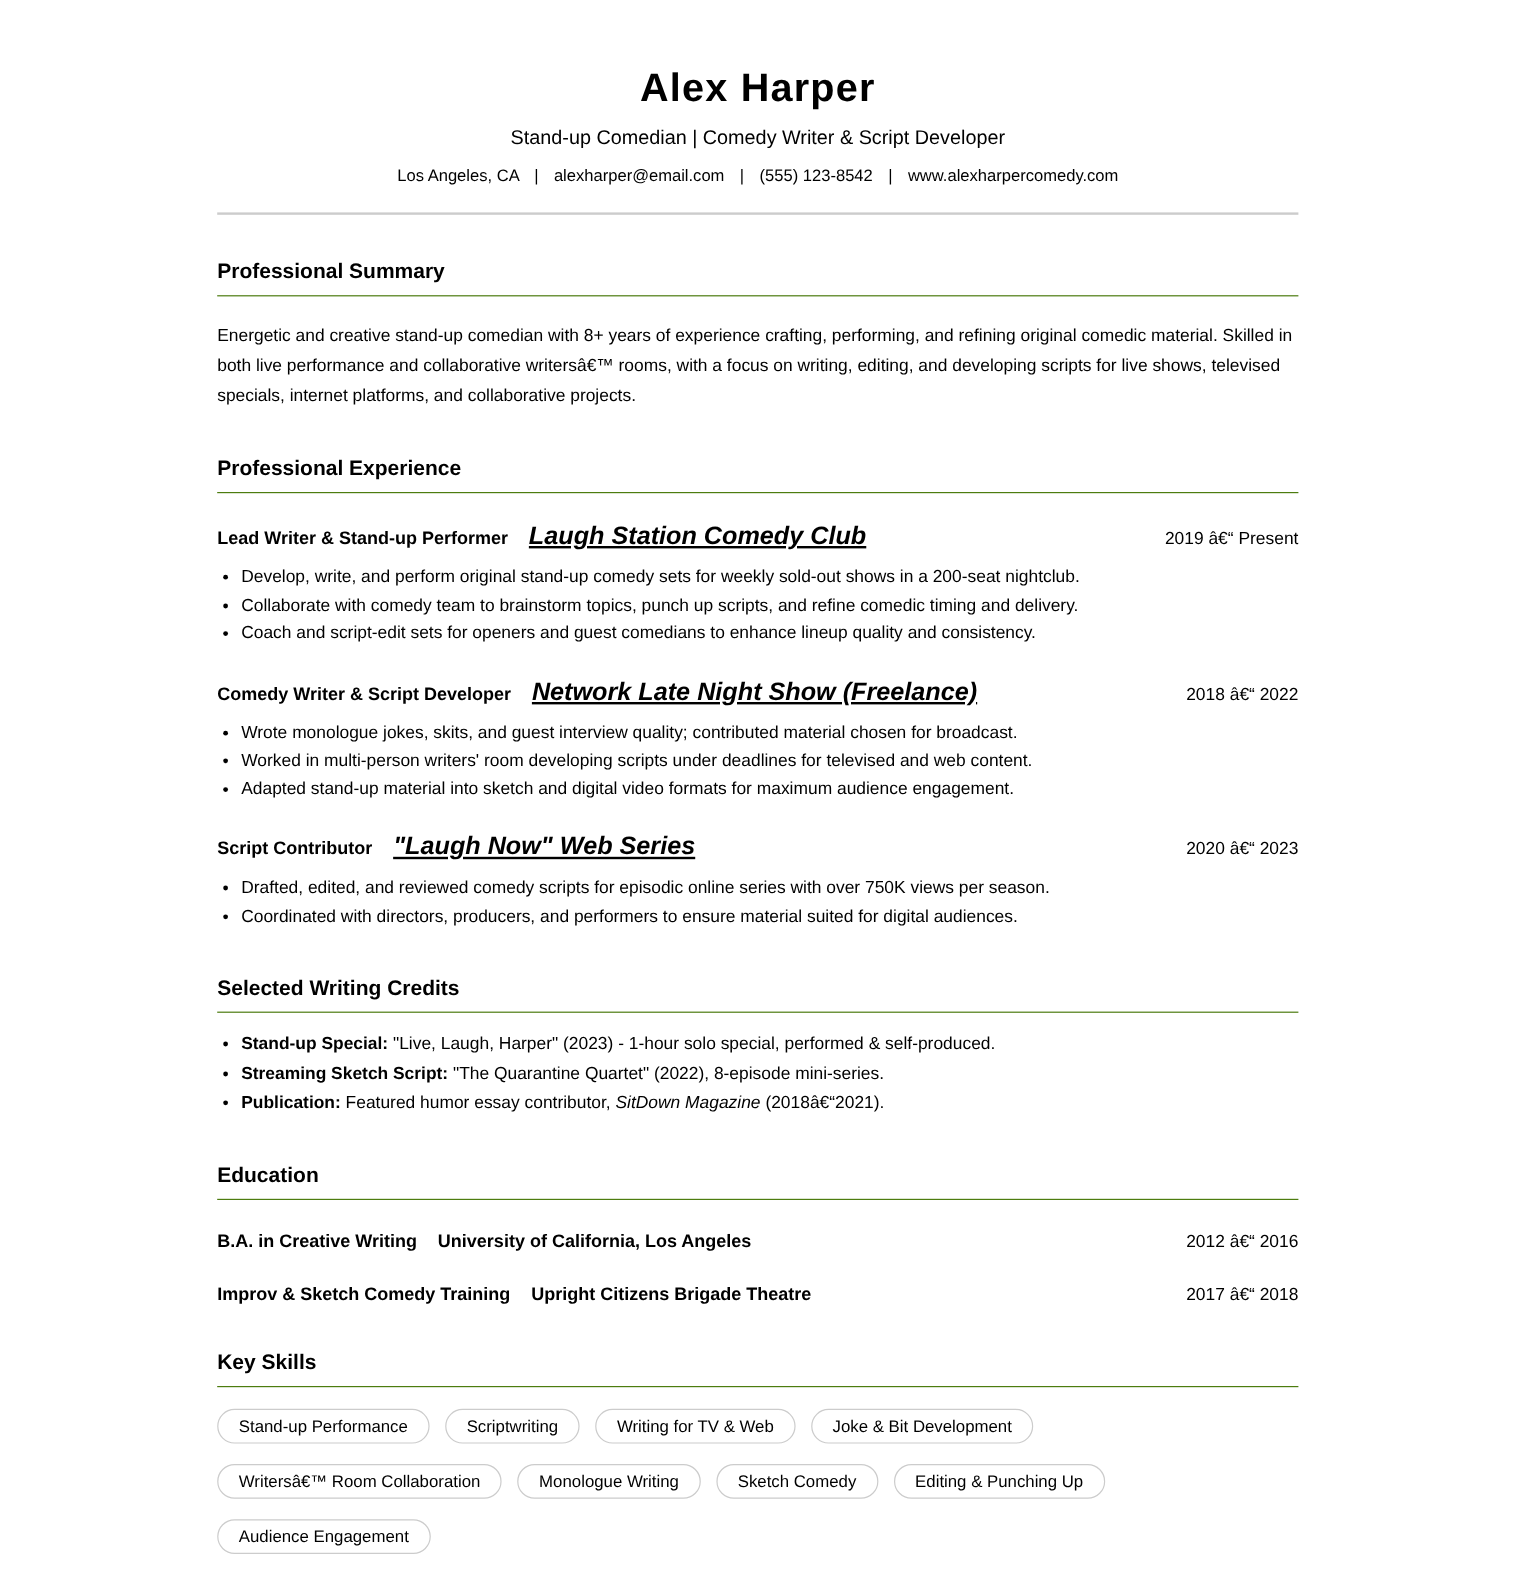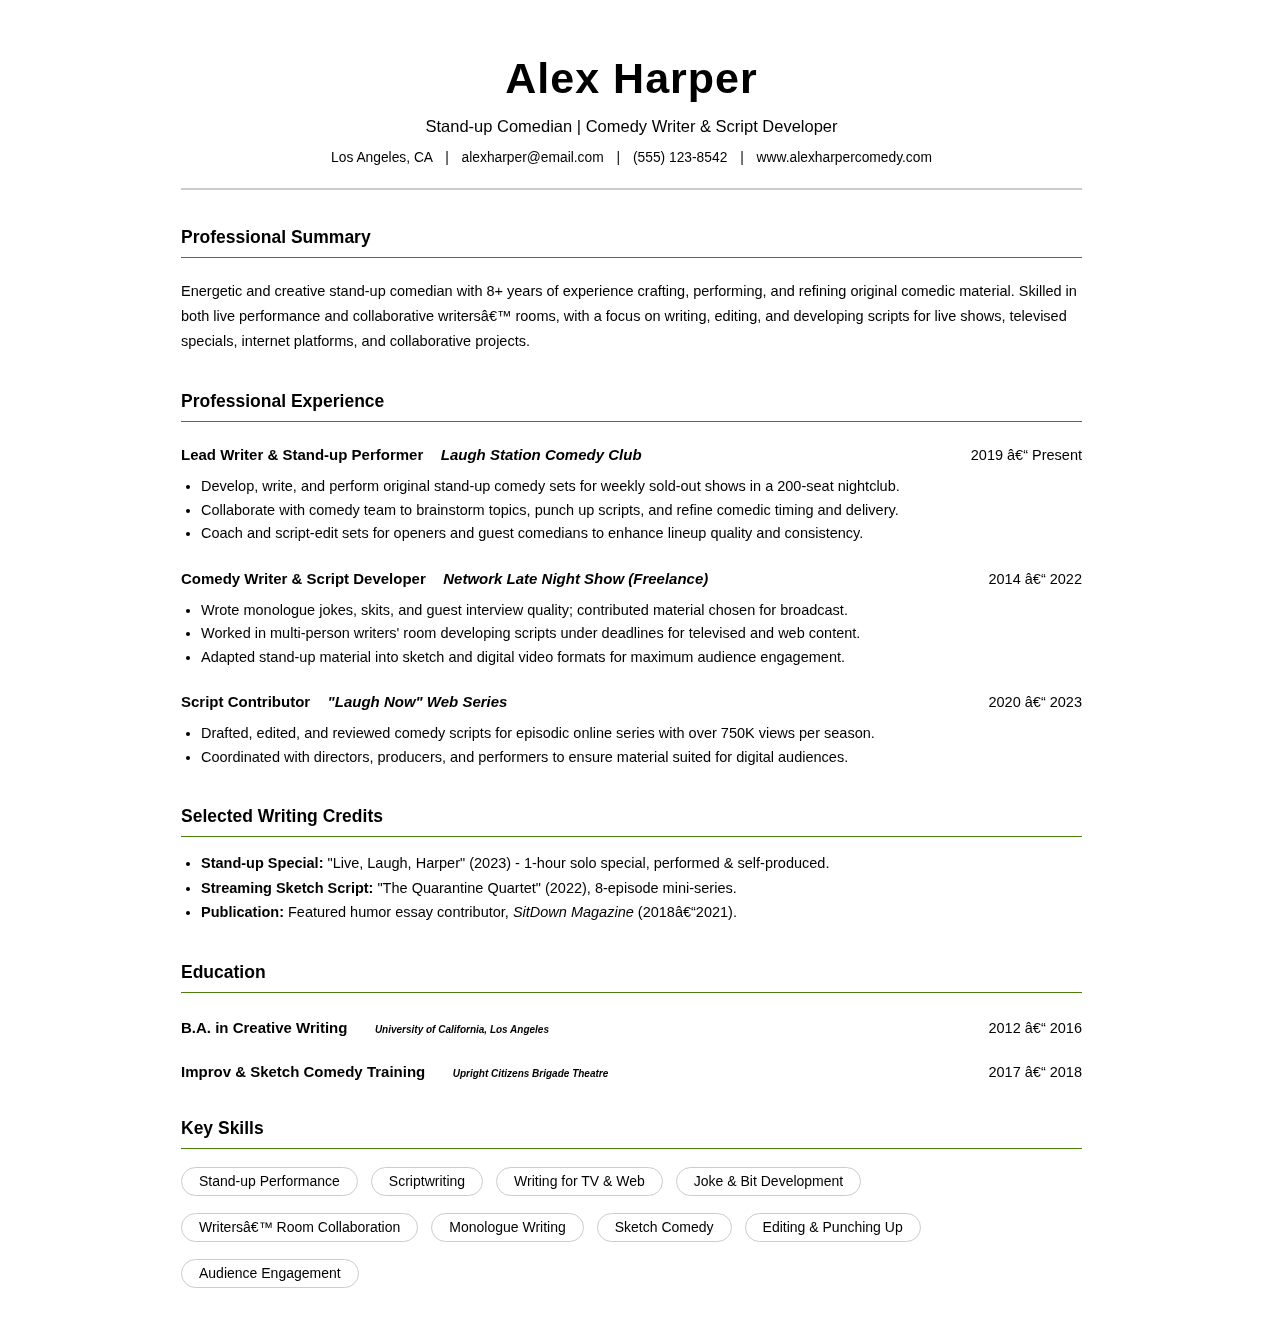--- a/index.html
+++ b/index.html
@@ -12,21 +12,21 @@
   }
   .page {
     width: 901px;
     margin: 0 auto;
     padding: 54px 0 50px;
   }
 
   
   .name {
     margin: 0;
-    font-size: 43px;
+    font-size: 33px;
     font-weight: bold;
     text-align: center;
     letter-spacing: 1px;
   }
   .subtitle {
     margin-top: 14px;
     font-size: 16.5px;
     text-align: center;
   }
   .contact {
@@ -59,24 +59,25 @@
   .job-header {
     display: flex;
     justify-content: space-between;
     align-items: baseline;
   }
   .job-title {
     font-size: 15px;
     font-weight: bold;
   }
   .job-company {
-    font-size: 15px;
+    font-size: 21px;
     font-weight: bold;
     font-style: italic;
     margin-left: 13px;
+    text-decoration: underline;
   }
   .job-dates {
     font-size: 14.5px;
     white-space: nowrap;
   }
   ul.bullets {
     margin: 11px 0 0;
     padding-left: 20px;
     font-size: 14.5px;
     line-height: 23.5px;
@@ -91,24 +92,23 @@
     display: flex;
     justify-content: space-between;
     align-items: baseline;
     margin-top: 26px;
   }
   .edu-degree {
     font-size: 15px;
     font-weight: bold;
   }
   .edu-school {
-    font-size: 10px;
-    font-weight: bold;
-    font-style: italic;
-    margin-left: 23px;
+    font-size: 15px;
+    font-weight: bold;
+    margin-left: 13px;
   }
   .edu-dates { font-size: 14.5px; white-space: nowrap; }
 
   
   .pills {
     display: flex;
     flex-wrap: wrap;
     gap: 17px 13px;
     margin-top: 18px;
   }
@@ -171,21 +171,21 @@
         <li>Coach and script-edit sets for openers and guest comedians to enhance lineup quality and consistency.</li>
       </ul>
     </div>
 
     <div class="job">
       <div class="job-header">
         <div>
           <span class="job-title">Comedy Writer &amp; Script Developer</span>
           <span class="job-company">Network Late Night Show (Freelance)</span>
         </div>
-        <span class="job-dates">2014 â€“ 2022</span>
+        <span class="job-dates">2018 â€“ 2022</span>
       </div>
       <ul class="bullets">
         <li>Wrote monologue jokes, skits, and guest interview quality; contributed material chosen for broadcast.</li>
         <li>Worked in multi-person writers' room developing scripts under deadlines for televised and web content.</li>
         <li>Adapted stand-up material into sketch and digital video formats for maximum audience engagement.</li>
       </ul>
     </div>
 
     <div class="job">
       <div class="job-header">

